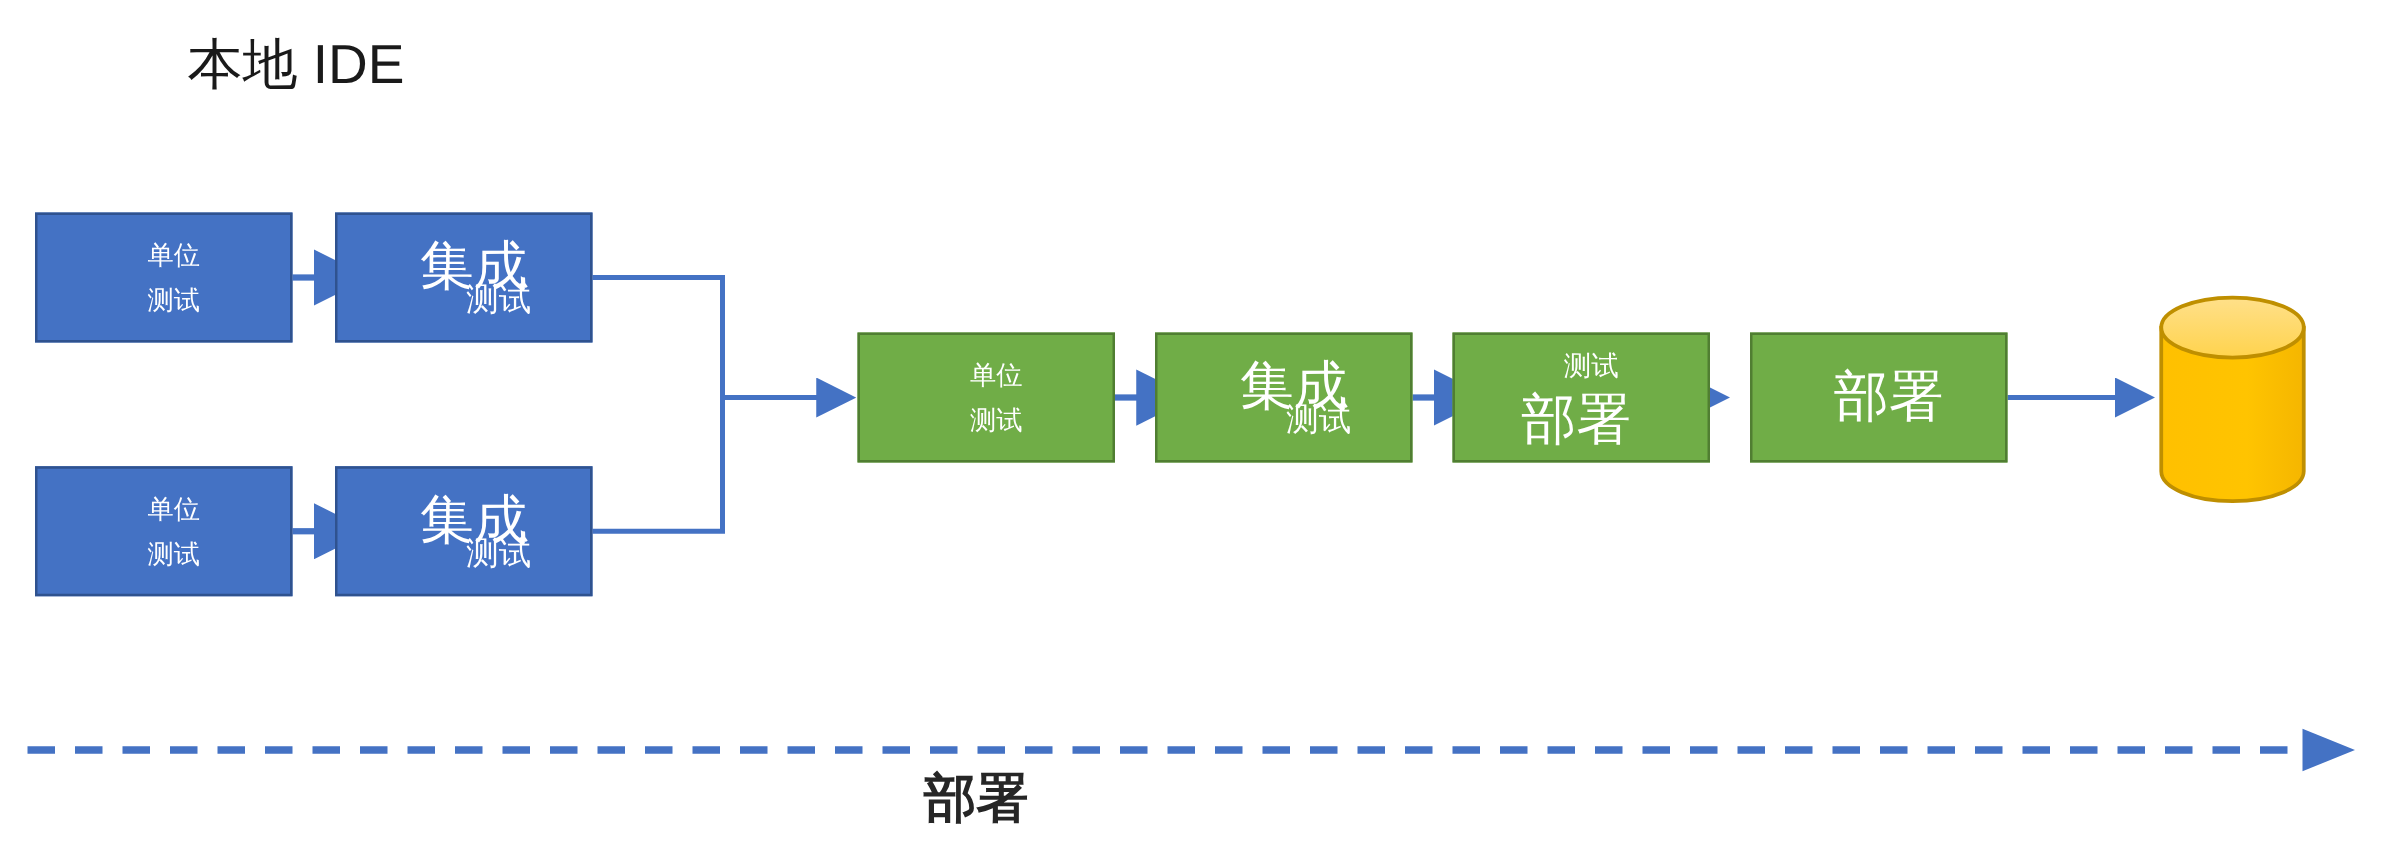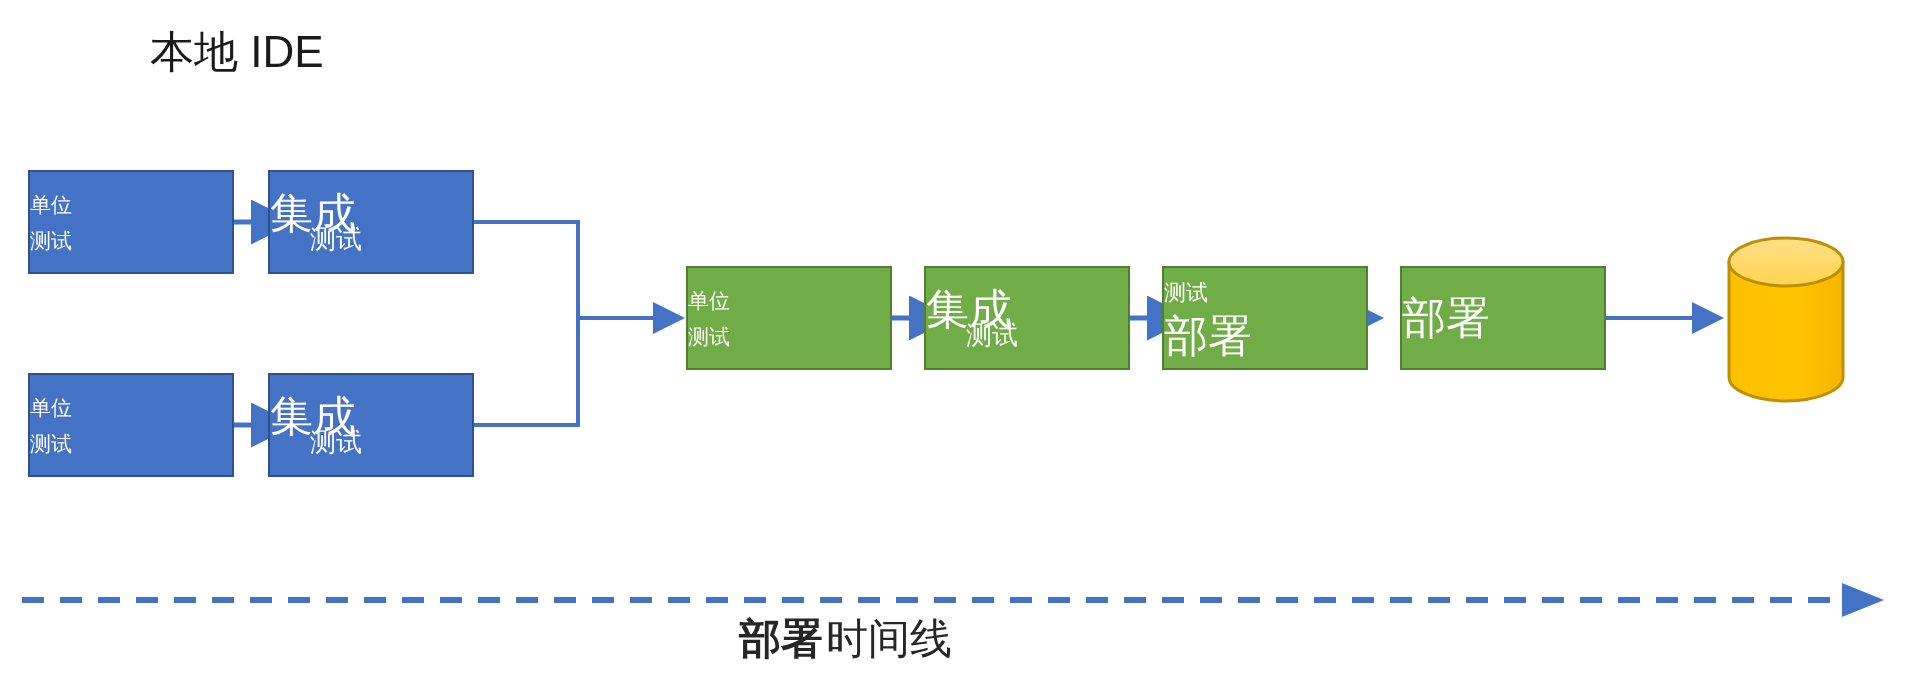--- a/index.html
+++ b/index.html
@@ -36,21 +36,22 @@
     position: absolute;
     box-sizing: border-box;
     display: block;
   }
   .node .lbl {
     position: absolute;
     white-space: nowrap;
     color: #ffffff;
     font-family: "Liberation Sans", "DejaVu Sans", sans-serif;
     line-height: 1;
-    text-align: left;
+    text-align: center;
+    margin-left: 16px;
   }
   .blue-node {
     background: #4472c4;
     border: 2px solid #2f528f;
   }
   .green-node {
     background: #70ad47;
     border: 2px solid #507e32;
   }
   .timeline-label {
@@ -166,15 +167,14 @@
   <div class="node green-node" style="left:1162px; top:266px; width:206px; height:104px;">
     <span class="lbl" style="left:0; right:0; top:14px; font-size:22px;">测试</span>
     <span class="lbl" style="left:0; right:24px; top:46px; font-size:44px;">部署</span>
   </div>
 
   <div class="node green-node" style="left:1400px; top:266px; width:206px; height:104px;">
     <span class="lbl" style="left:0; right:0; top:28px; font-size:44px;">部署</span>
   </div>
 
   <div class="timeline-label tl-bold" style="left:739px; top:618px;">部署</div>
-  <div class="timeline-label tl-light" style="left:826px; top:618px;">时间线</div>
 
 </div>
 
 </body></html>

